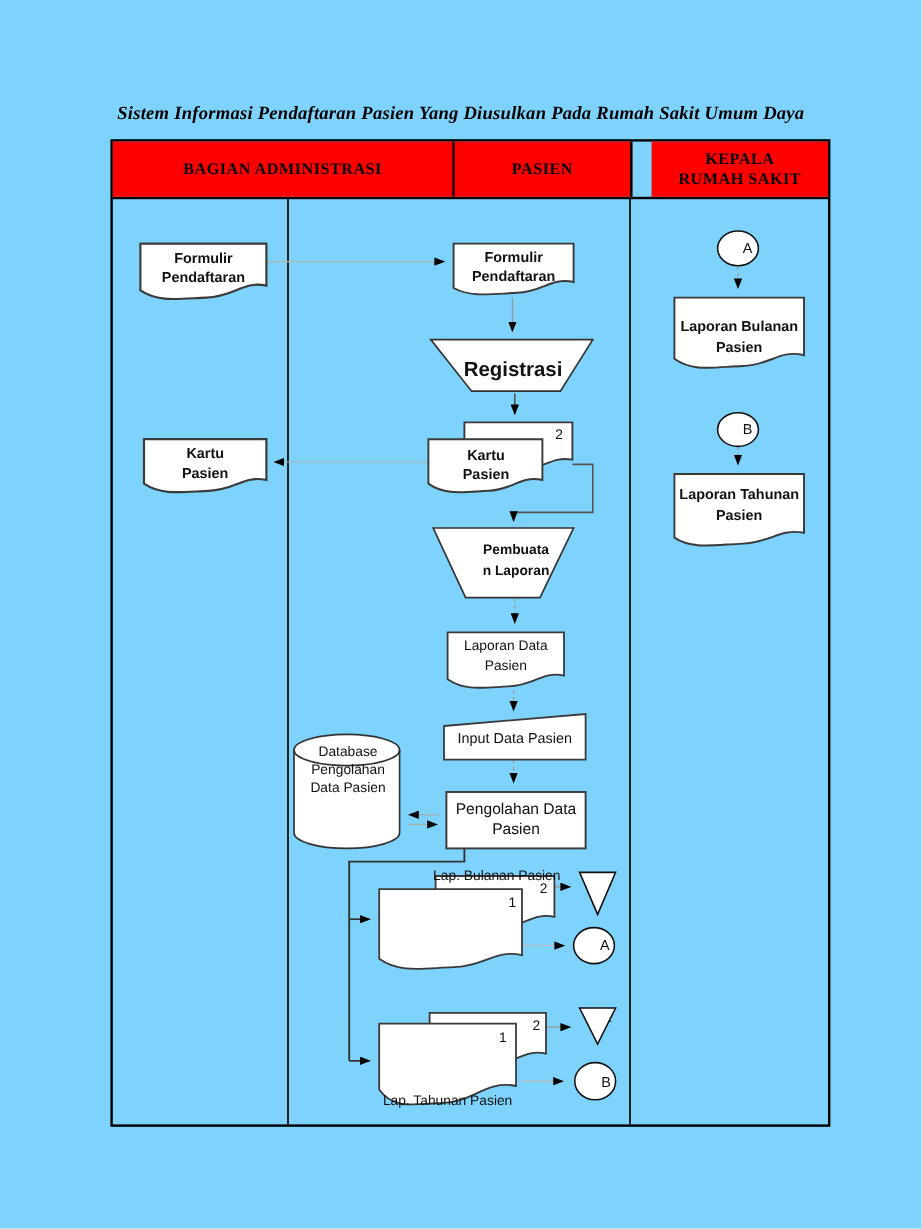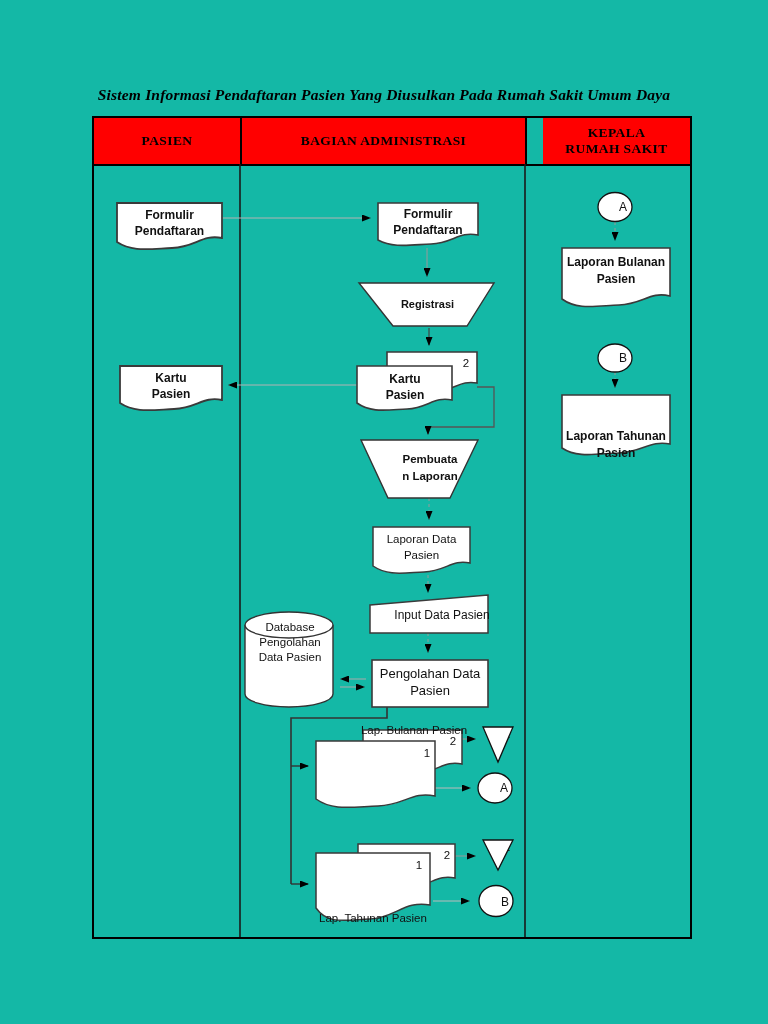--- a/index.html
+++ b/index.html
@@ -1,16 +1,16 @@
 <!DOCTYPE html>
 <html><head>
 <meta charset="utf-8">
 <style>
   html,body{margin:0;padding:0;background:#ffffff;}
-  .page{position:relative;width:768px;height:1024px;background:#14b8a6;overflow:hidden;
+  .page{position:relative;width:768px;height:1024px;background:#7dd3fc;overflow:hidden;
         font-family:"Liberation Sans","DejaVu Sans",sans-serif;}
   .title{position:absolute;left:0;top:86px;width:768px;text-align:center;
          font-family:"Liberation Serif","DejaVu Serif",serif;
          font-weight:bold;font-style:italic;font-size:15.5px;color:#000;letter-spacing:.2px;}
   .table{position:absolute;left:92px;top:116px;width:600px;height:823px;
          border:2px solid #000;box-sizing:border-box;}
   .hdr{display:flex;height:48px;border-bottom:2px solid #000;box-sizing:border-box;}
   .hcell{background:#ff0000;display:flex;align-items:center;justify-content:center;
          text-align:center;font-family:"Liberation Serif","DejaVu Serif",serif;
          font-weight:bold;font-size:13.5px;color:#000;box-sizing:border-box;letter-spacing:.4px;}
@@ -26,22 +26,22 @@
 </style>
 </head>
 <body>
 
 <div class="page">
 
   <div class="title">Sistem Informasi Pendaftaran Pasien Yang Diusulkan Pada Rumah Sakit Umum Daya</div>
 
   <div class="table">
     <div class="hdr">
+      <div class="hcell c2">BAGIAN ADMINISTRASI</div>
       <div class="hcell c1">PASIEN</div>
-      <div class="hcell c2">BAGIAN ADMINISTRASI</div>
       <div class="hcell c3">KEPALA RUMAH SAKIT</div>
     </div>
   </div>
 
   <svg class="layer" viewBox="0 0 768 1024">
     <defs>
       <marker id="ah" markerWidth="9" markerHeight="7" refX="8" refY="3.5" orient="auto" markerUnits="userSpaceOnUse">
         <path d="M0,0 L9,3.5 L0,7 Z" fill="#000"></path>
       </marker>
     </defs>
@@ -99,43 +99,43 @@
     <ellipse cx="615" cy="207" rx="17" ry="14.5" fill="#fff" stroke="#111" stroke-width="1.3"></ellipse>
     <path d="M562,248 H670 V296 C650,291 643,304 619,305 C595,306 577,310 562,299 Z" fill="#fff" stroke="#3a3a3a" stroke-width="1.6"></path>
     <ellipse cx="615" cy="358" rx="17" ry="14" fill="#fff" stroke="#111" stroke-width="1.3"></ellipse>
     <path d="M562,395 H670 V444 C650,440 643,452 619,453 C595,454 577,458 562,448 Z" fill="#fff" stroke="#3a3a3a" stroke-width="1.6"></path>
   </svg>
 
   <div class="lbl b" style="left:117px;top:207px;width:105px;">Formulir Pendaftaran</div>
   <div class="lbl b" style="left:136px;top:370px;width:70px;">Kartu Pasien</div>
 
   <div class="lbl b" style="left:378px;top:206px;width:100px;">Formulir Pendaftaran</div>
-  <div class="lbl b" style="left:365px;top:297px;width:125px;font-size:11px;">Registrasi</div>
+  <div class="lbl b" style="left:365px;top:297px;width:125px;font-size:17px;">Registrasi</div>
   <div class="lbl b" style="left:370px;top:371px;width:70px;">Kartu Pasien</div>
   <div class="lbl num" style="left:458px;top:356px;width:16px;">2</div>
 
   <div class="lbl pembuatan" style="left:385px;top:451px;width:90px;line-height:1.5;">
     <span>Pembuata</span>
     <span>n Laporan</span>
   </div>
 
   <div class="lbl" style="left:373px;top:532px;width:97px;">Laporan Data Pasien</div>
-  <div class="lbl" style="left:370px;top:607px;width:118px;font-size:12px;margin-left:13px;">Input Data Pasien</div>
+  <div class="lbl" style="left:370px;top:607px;width:118px;font-size:12px;">Input Data Pasien</div>
   <div class="lbl" style="left:372px;top:666px;width:116px;font-size:13px;line-height:1.3;">Pengolahan Data Pasien</div>
   <div class="lbl" style="left:256px;top:620px;width:68px;line-height:1.3;">Database Pengolahan Data Pasien</div>
 
   <div class="lbl" style="left:317px;top:722px;width:114px;line-height:1.45;padding-left:40px;">Lap. Bulanan Pasien</div>
   <div class="lbl num" style="left:420px;top:746px;width:14px;">1</div>
   <div class="lbl num" style="left:446px;top:734px;width:14px;">2</div>
 
   <div class="lbl" style="left:316px;top:910px;width:114px;line-height:1.45;">Lap. Tahunan Pasien</div>
   <div class="lbl num" style="left:412px;top:858px;width:14px;">1</div>
   <div class="lbl num" style="left:440px;top:848px;width:14px;">2</div>
 
   <div class="lbl letter" style="left:500px;top:780px;width:14px;">A</div>
   <div class="lbl letter" style="left:501px;top:894px;width:14px;">B</div>
 
   <div class="lbl letter" style="left:619px;top:199px;width:14px;">A</div>
   <div class="lbl letter" style="left:619px;top:350px;width:14px;">B</div>
-  <div class="lbl b" style="left:566px;top:254px;width:100px;line-height:1.4;">Laporan Bulanan Pasien</div>
-  <div class="lbl b" style="left:566px;top:404px;width:100px;line-height:1.4;margin-top:24px;">Laporan Tahunan Pasien</div>
+  <div class="lbl b" style="left:566px;top:264px;width:100px;line-height:1.4;">Laporan Bulanan Pasien</div>
+  <div class="lbl b" style="left:566px;top:404px;width:100px;line-height:1.4;">Laporan Tahunan Pasien</div>
 
 </div>
 
 </body></html>

